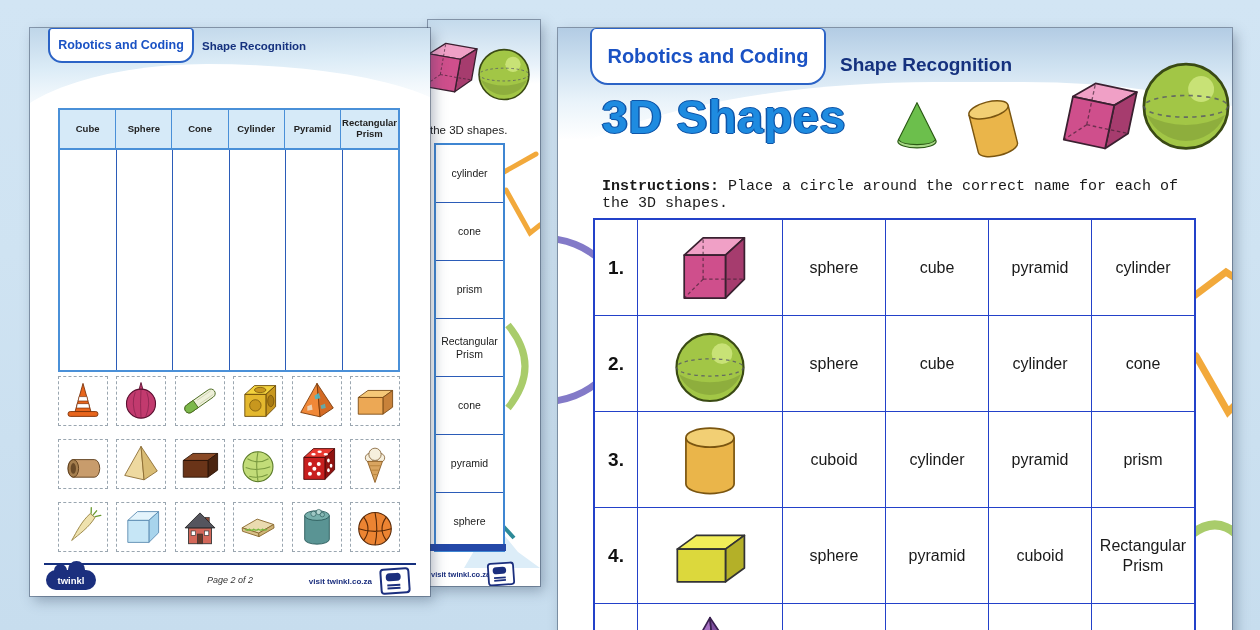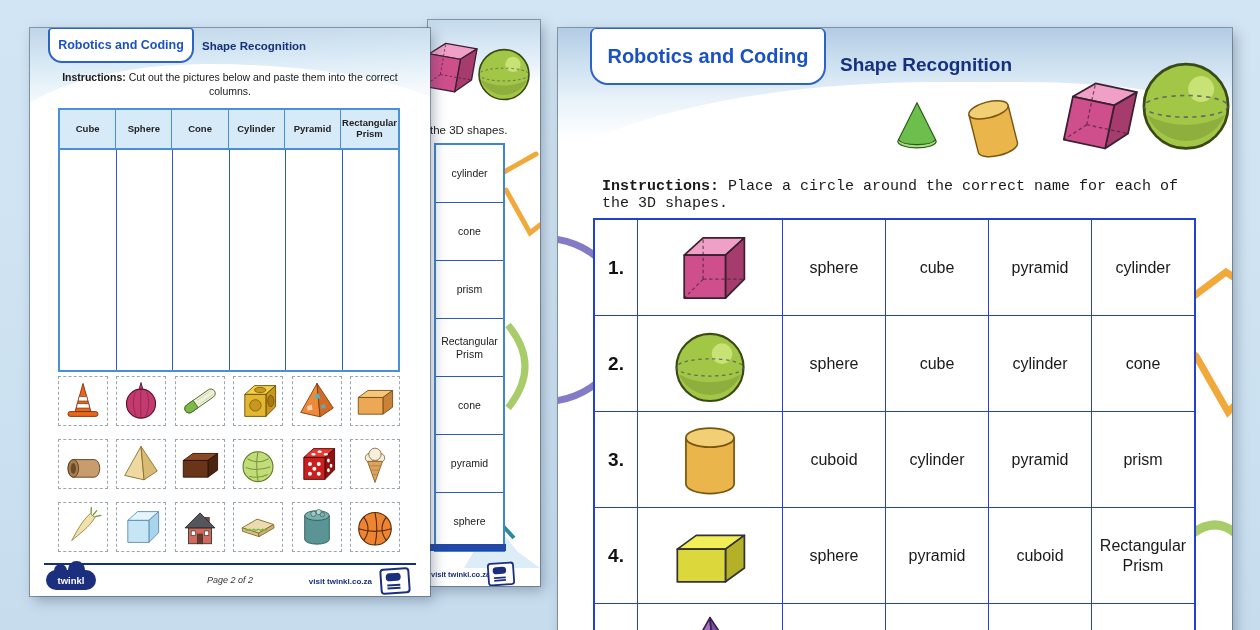--- a/index.html
+++ b/index.html
@@ -138,23 +138,20 @@
     <div class="siteLabel" id="siteS">visit twinkl.co.za</div>
     <div class="stamp" id="stampS"></div>
   </div>
 
   <div class="page" id="leftPage">
     <div class="lsky"></div>
     <div class="tabL">
       <span>Robotics and Coding</span>
     </div>
     <div class="subL">Shape Recognition</div>
-    <div class="instrL">
-      <b>Instructions:</b><span> Cut out the pictures below and paste them into the correct columns.</span>
-    </div>
     <div class="ltable">
       <div class="lt-head">
           <div class="lt-hcell">Cube</div>
           <div class="lt-hcell">Sphere</div>
           <div class="lt-hcell">Cone</div>
           <div class="lt-hcell">Cylinder</div>
           <div class="lt-hcell">Pyramid</div>
           <div class="lt-hcell">Rectangular Prism</div>
         </div>
       <div class="lt-body">
@@ -337,20 +334,21 @@
     <div class="arcPurple"></div>
     <svg class="rightdec" width="674" height="612" viewBox="0 0 674 612">
       <polyline points="632,271 668,244 680,252" fill="none" stroke="#f2a93b" stroke-width="7" stroke-linecap="round"></polyline>
       <polyline points="638,328 670,384 684,370" fill="none" stroke="#f2a93b" stroke-width="7" stroke-linecap="round"></polyline>
       <path d="M634,506 Q670,478 700,536" fill="none" stroke="#a9cc6b" stroke-width="9"></path>
     </svg>
     <div class="tabR">
       <span>Robotics and Coding</span>
     </div>
     <div class="subR">Shape Recognition</div>
+    <div class="titleR">3D Shapes</div>
     <span class="hdecor" id="hd0" style="left: 330px; top: 60px;"><span class="icn"><svg viewBox="0 0 100 100" width="58" height="78">
             <ellipse cx="50" cy="75" rx="33" ry="11" fill="#a8d888" stroke="#2a5a14" stroke-width="2"></ellipse>
     <path d="M50,8 L18,72 A33,11 0 0 0 82,72 Z" fill="#6cbf4c" stroke="#2a5a14" stroke-width="2" stroke-linejoin="round"></path>
           </svg></span></span>
     <span class="hdecor" id="hd1" style="left: 386px; top: 64px;"><span class="icn" style="transform: rotate(-14deg);"><svg viewBox="0 0 100 100" width="98" height="72">
             <path d="M22,24 L22,78 A28,11 0 0 0 78,78 L78,24" fill="#e9b140" fill-opacity=".95" stroke="#7a5510" stroke-width="2"></path>
     <ellipse cx="50" cy="24" rx="28" ry="11" fill="#f2cf74" stroke="#7a5510" stroke-width="2"></ellipse>
           </svg></span></span>
     <span class="hdecor" id="hd2" style="left: 494px; top: 34px;"><span class="icn" style="transform: rotate(12deg);"><svg viewBox="0 0 100 100" width="88" height="106">
             <polygon points="20,35 42,15 90,15 68,35" fill="#f0a0c6" stroke="#3a2030" stroke-width="2" stroke-linejoin="round"></polygon>

